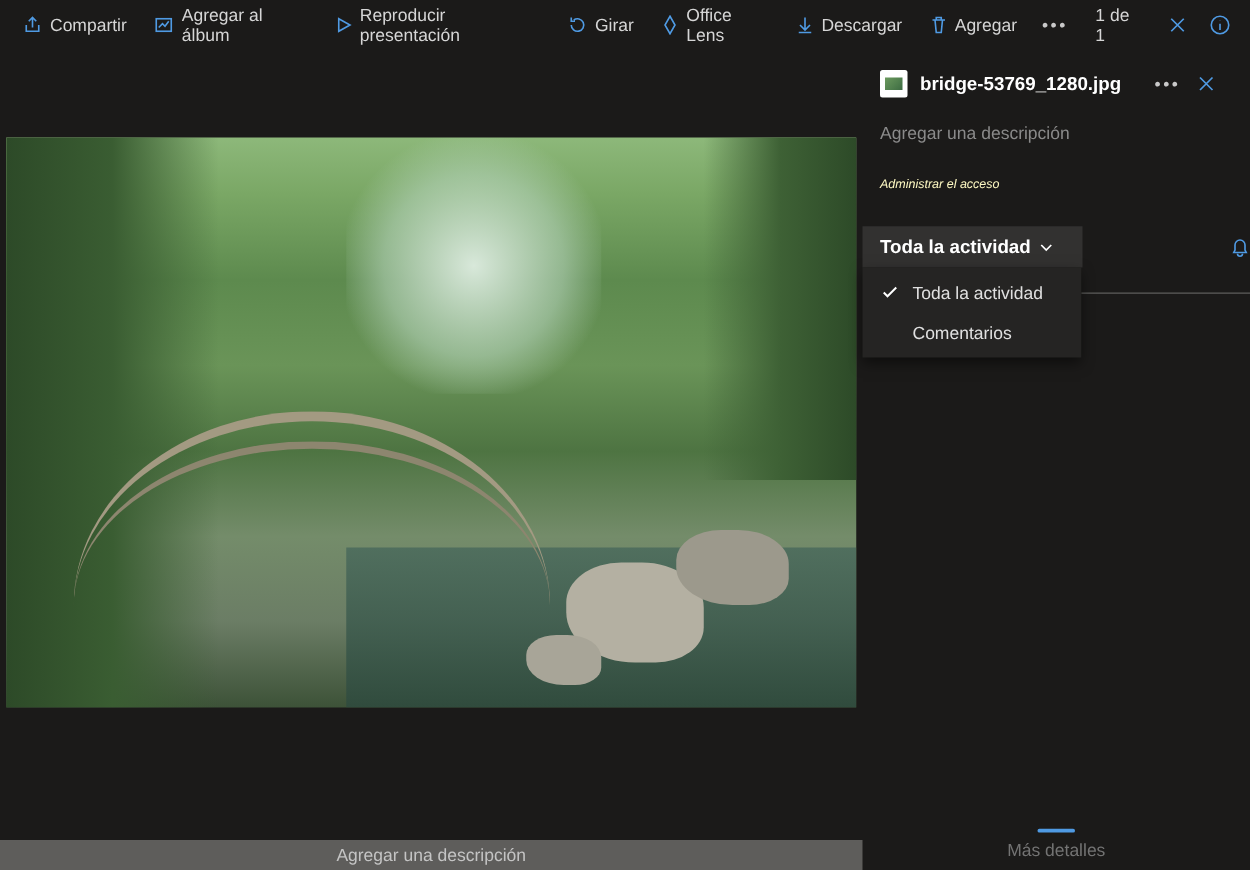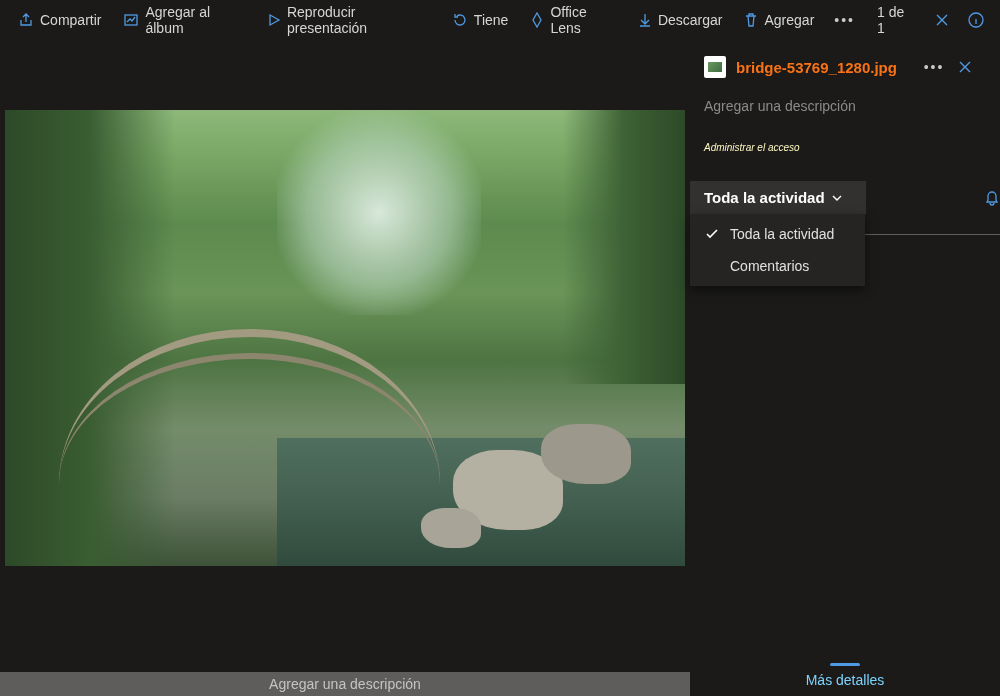--- a/index.html
+++ b/index.html
@@ -84,21 +84,21 @@
 .file-header {
   display: flex; align-items: center; gap: 10px;
   padding: 4px 0 12px 0;
 }
 .file-thumb {
   width: 22px; height: 22px;
   background: #fff; border-radius: 2px;
   display: flex; align-items: center; justify-content: center;
 }
 .file-thumb-inner { width: 14px; height: 10px; background: linear-gradient(135deg,#6b9a5e,#3d6b42); }
-.file-name { font-weight: 600; color: #f97316; flex: 1; font-size: 15px; }
+.file-name { font-weight: 600; color: #ffffff; flex: 1; font-size: 15px; }
 .panel-ellipsis, .panel-close { width: 28px; text-align: center; cursor: pointer; color: #c9c9c9; }
 .panel-close { color: #4f9ae3; font-size: 16px; }
 .desc-placeholder { color: #8a8a8a; padding: 8px 0 24px 0; font-size: 14px; }
 .section-title { color: #fff; font-weight: 600; font-size: 16px; padding-bottom: 12px; }
 .access-row { display: flex; align-items: center; gap: 12px; padding-bottom: 10px; }
 .avatar-circle {
   width: 34px; height: 34px; border-radius: 50%;
   background: #1b6ec2;
   display: flex; align-items: center; justify-content: center;
 }
@@ -129,21 +129,21 @@
 }
 .menu-item {
   display: flex; align-items: center; gap: 10px;
   padding: 8px 16px 8px 14px;
   color: #e0e0e0; cursor: pointer;
 }
 .menu-check { width: 16px; display: flex; justify-content: center; }
 .panel-footer {
   position: absolute; bottom: 0; left: 0; right: 0;
   text-align: center; padding: 8px 0;
-  color: #7dd3fc; font-size: 14px;
+  color: #737373; font-size: 14px;
 }
 .footer-handle { width: 30px; height: 3px; background: #4f9ae3; margin: 0 auto 6px auto; border-radius: 2px; }
 svg { display: block; }
 .activity-row-outer { position: relative; margin: 8px -14px 0 -14px; padding: 0 14px; }
 </style>
 </head>
 <body>
 
 <div class="toolbar">
   <div class="tb-btn">
@@ -170,21 +170,21 @@
         </svg>
     </span>
     <span>Reproducir presentación</span>
   </div>
   <div class="tb-btn">
     <span class="tb-icon">
       <svg width="16" height="16" viewBox="0 0 16 16" fill="none" stroke="currentColor" stroke-width="1.3">
           <path d="M3 8a5 5 0 1 0 2-4M3 2v3h3"></path>
         </svg>
     </span>
-    <span>Tiene</span>
+    <span>Girar</span>
   </div>
   <div class="tb-btn">
     <span class="tb-icon">
       <svg width="14" height="16" viewBox="0 0 14 16" fill="none" stroke="currentColor" stroke-width="1.3">
           <path d="M7 1l4 7-4 7-4-7z"></path>
         </svg>
     </span>
     <span>Office Lens</span>
   </div>
   <div class="tb-btn">

